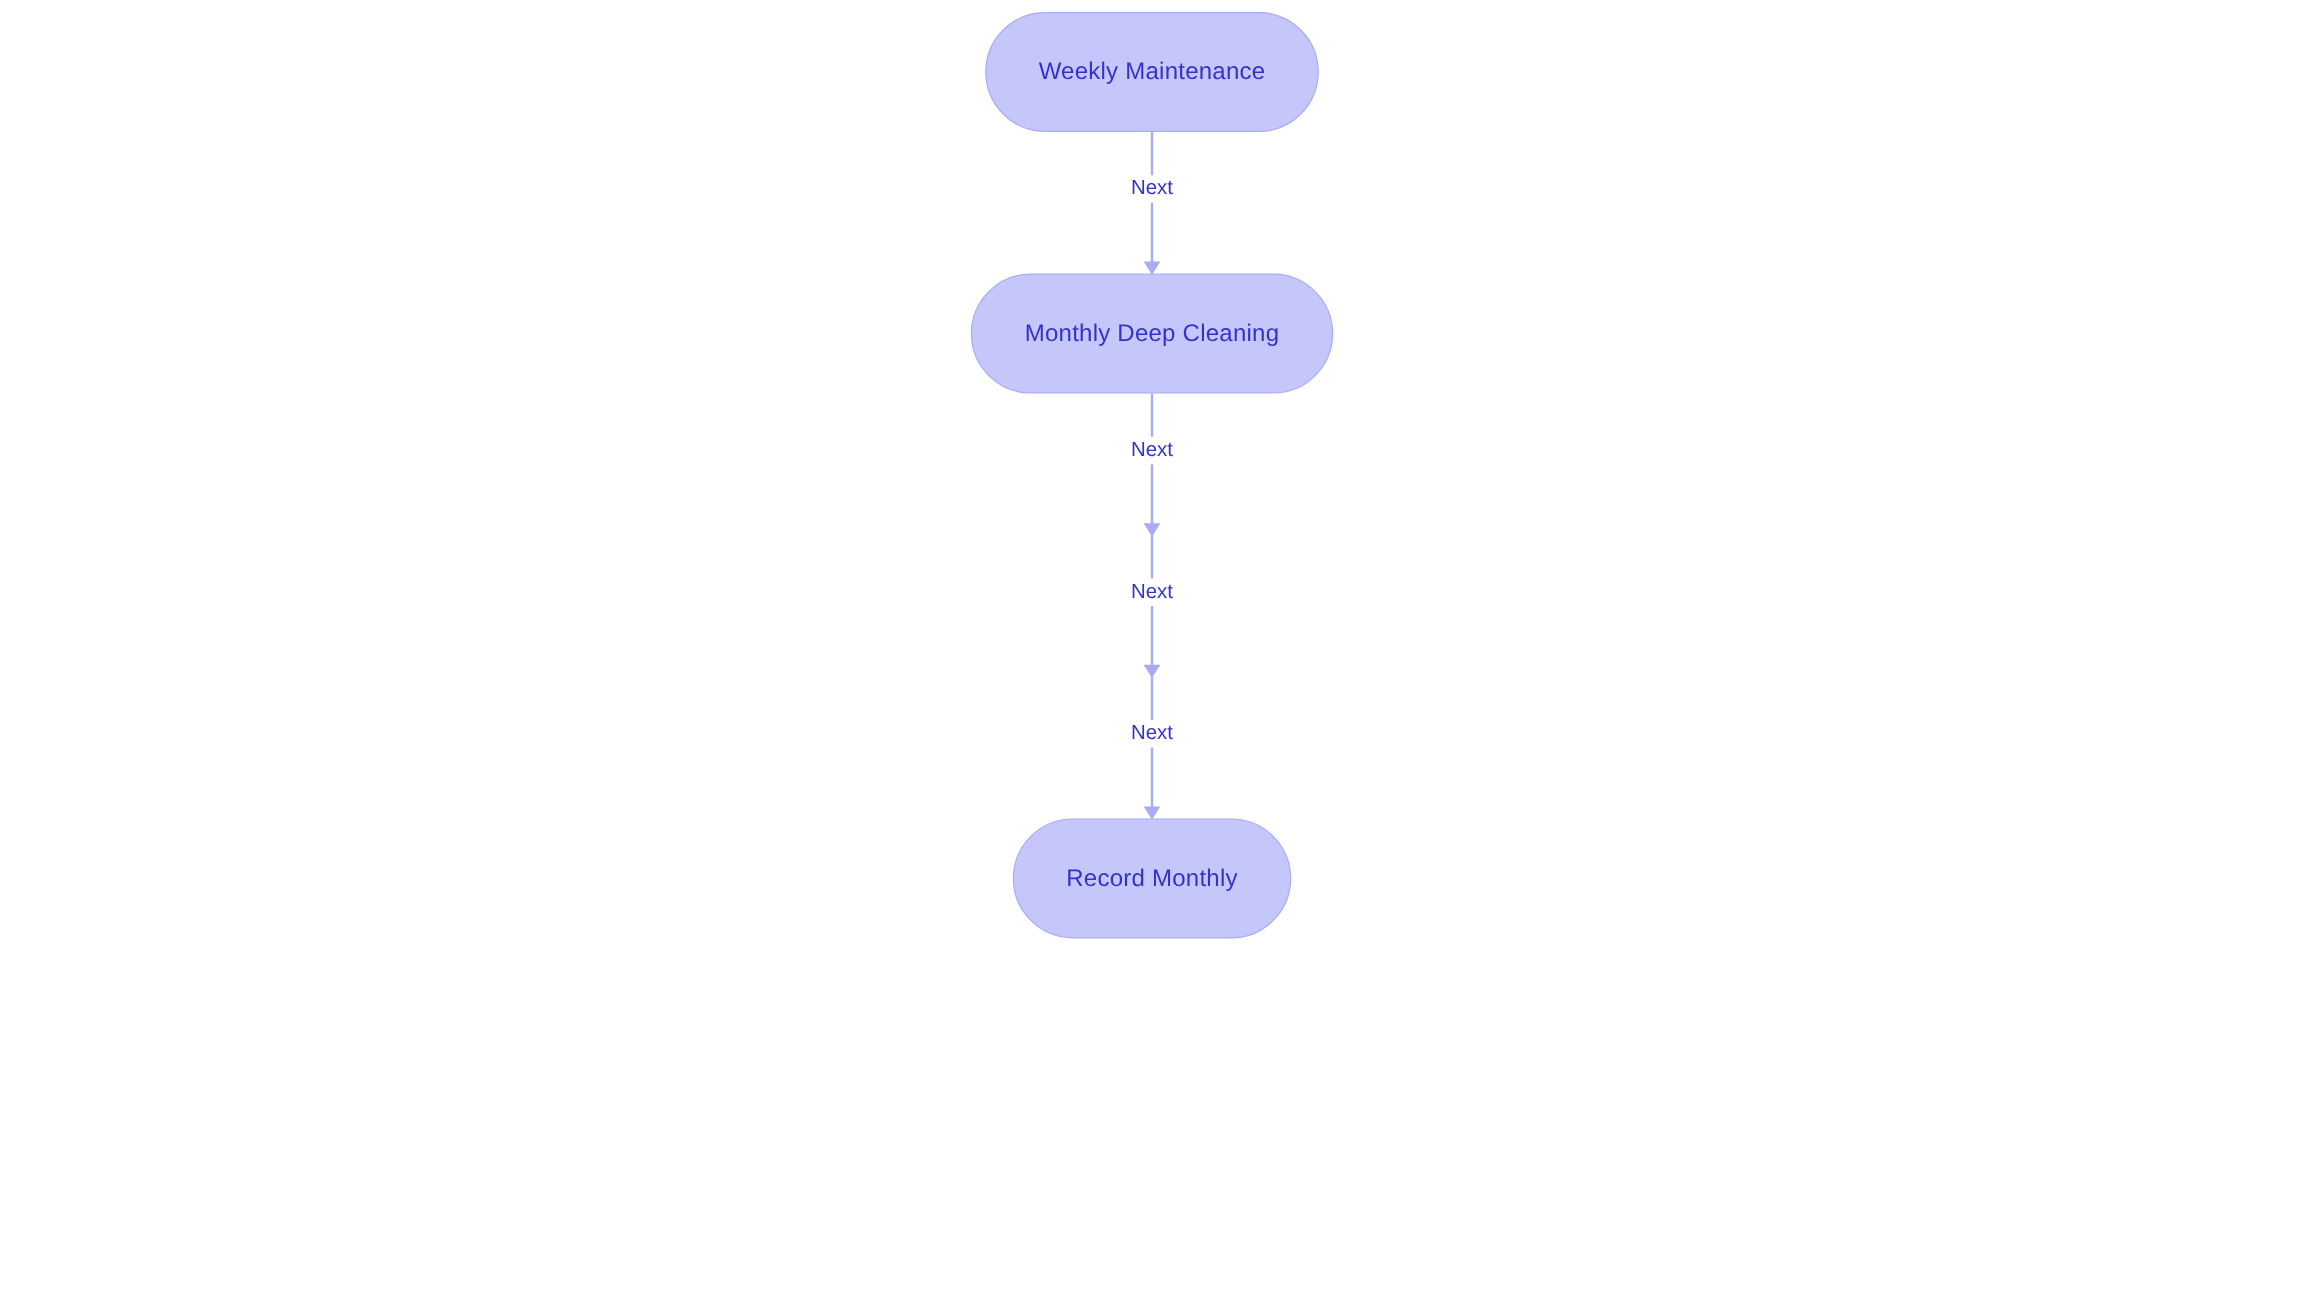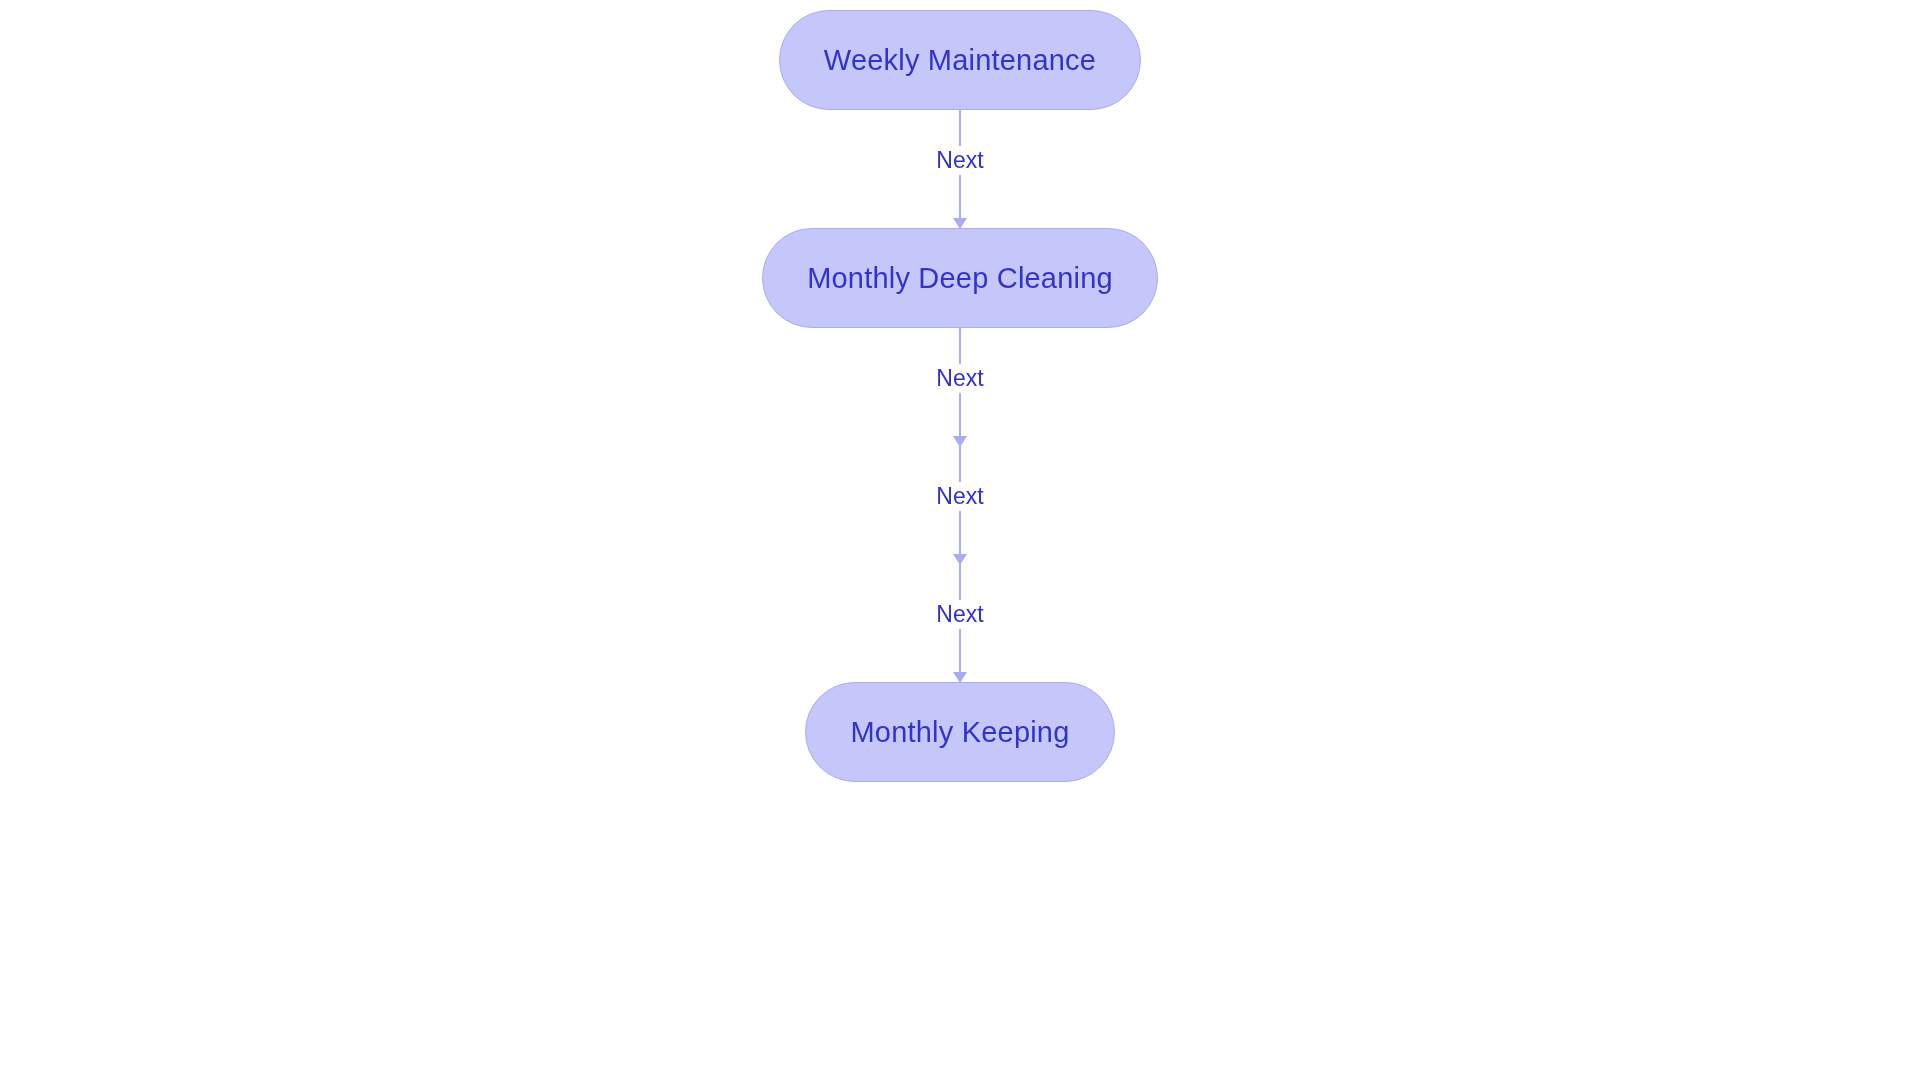--- a/index.html
+++ b/index.html
@@ -22,21 +22,21 @@
     align-items: center;
     justify-content: flex-start;
     padding-top: 10px;
     box-sizing: border-box;
   }
   .node {
     background: #c5c7fb;
     border: 1.5px solid #a8abf5;
     border-radius: 60px;
     color: #3333cc;
-    font-size: 29px;
+    font-size: 20px;
     line-height: 1;
     display: flex;
     align-items: center;
     justify-content: center;
     height: 100px;
     padding: 0 44px;
     box-sizing: border-box;
     white-space: nowrap;
     letter-spacing: 0.2px;
   }
@@ -66,21 +66,21 @@
     width: 0;
     height: 0;
     border-left: 7px solid transparent;
     border-right: 7px solid transparent;
     border-top: 11px solid #a8abf5;
   }
   .edge .label {
     position: relative;
     margin-top: 36px;
     color: #3333cc;
-    font-size: 23px;
+    font-size: 17px;
     background: #ffffff;
     padding: 2px 10px;
     line-height: 1.1;
   }
 </style>
 </head>
 <body>
 
 <div id="flowchart">
 
@@ -112,16 +112,16 @@
   </div>
 
 
   <div class="edge">
     <span class="line"></span>
     <span class="arrow"></span>
     <span class="label">Next</span>
   </div>
 
   <div class="node">
-    <span>Monthly Keeping</span>
+    <span>Record Monthly</span>
   </div>
 
 </div>
 
 </body></html>

